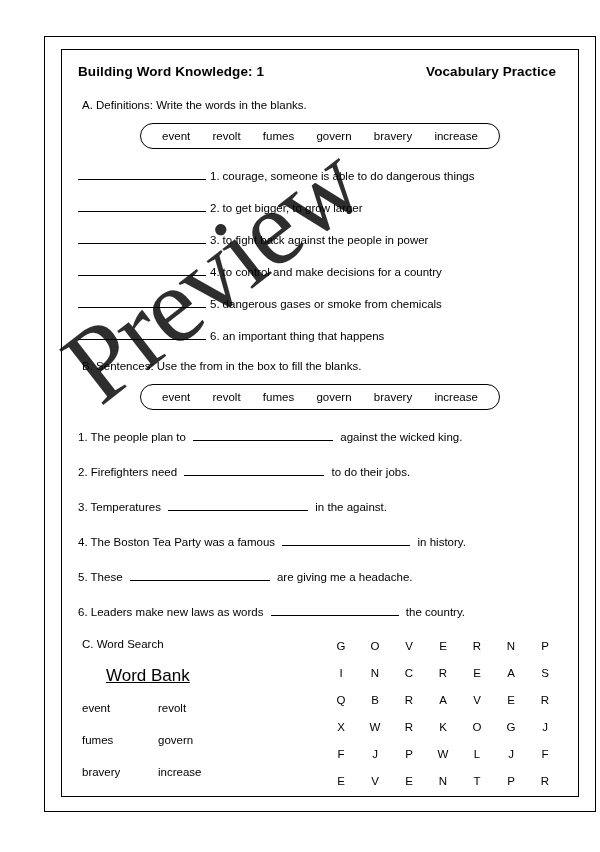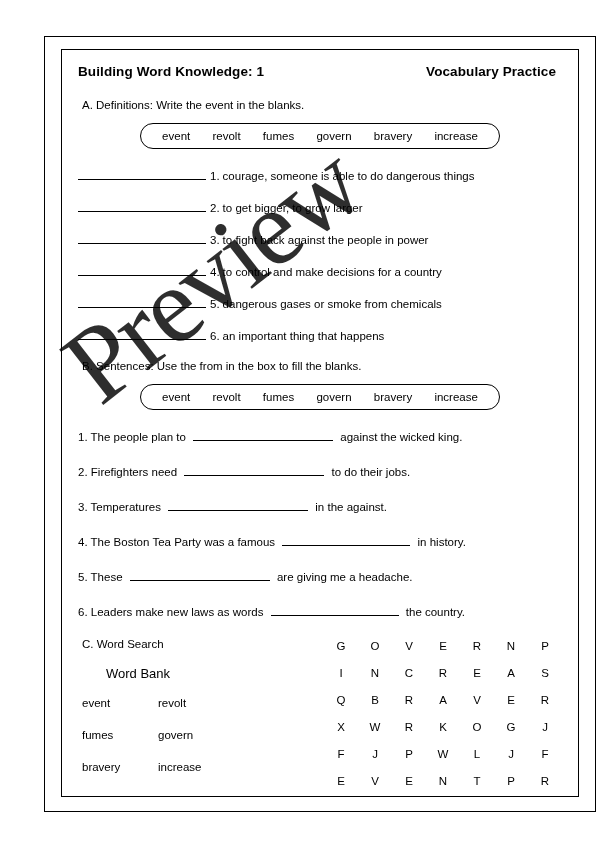--- a/index.html
+++ b/index.html
@@ -105,21 +105,22 @@
     display: flex;
     margin-top: 0;
   }
   .bottom-left { width: 238px; }
   .ws-head {
     font-size: 11.5px;
     margin-bottom: 16px;
     margin-left: 4px;
   }
   .wb-title {
-    font-size: 13px;
+    font-size: 17px;
+    text-decoration: underline;
     margin-left: 28px;
     margin-bottom: 16px;
   }
   .wb-grid {
     display: grid;
     grid-template-columns: 76px auto;
     row-gap: 20px;
     font-size: 11.5px;
     margin-left: 4px;
   }
@@ -151,21 +152,21 @@
 <body>
 
 <div class="page">
   <div class="sheet">
 
     <div class="title-row">
       <div class="title-left">Building Word Knowledge: 1</div>
       <div class="title-right">Vocabulary Practice</div>
     </div>
 
-    <div class="section-head">A. Definitions: Write the event in the blanks.</div>
+    <div class="section-head">A. Definitions: Write the words in the blanks.</div>
 
     <div class="wordbank-pill">
       <span>event</span>
       <span>revolt</span>
       <span>fumes</span>
       <span>govern</span>
       <span>bravery</span>
       <span>increase</span>
     </div>
 

